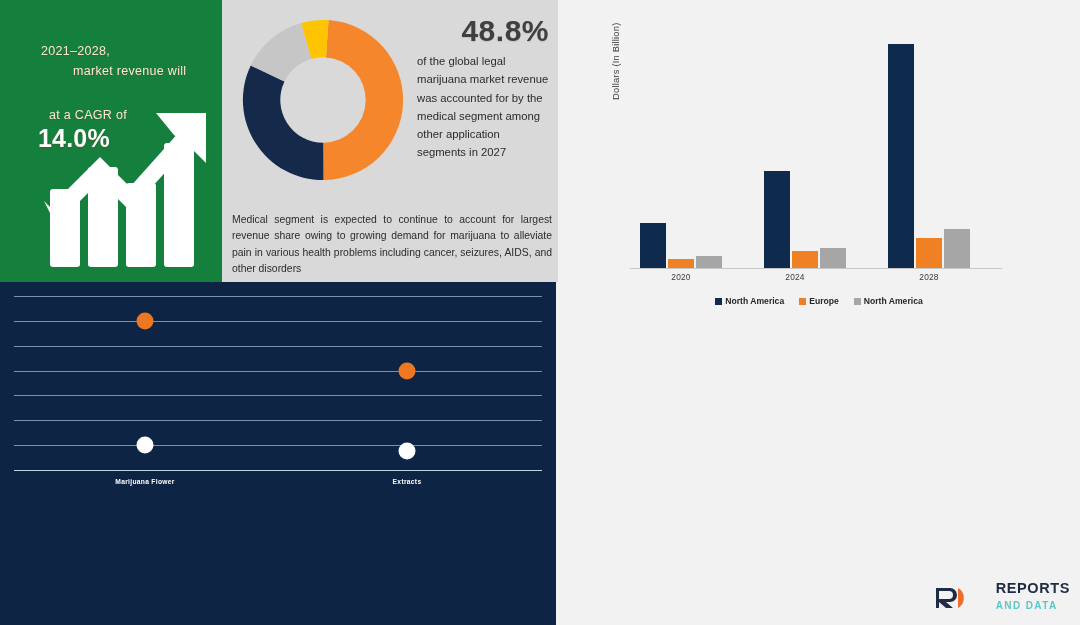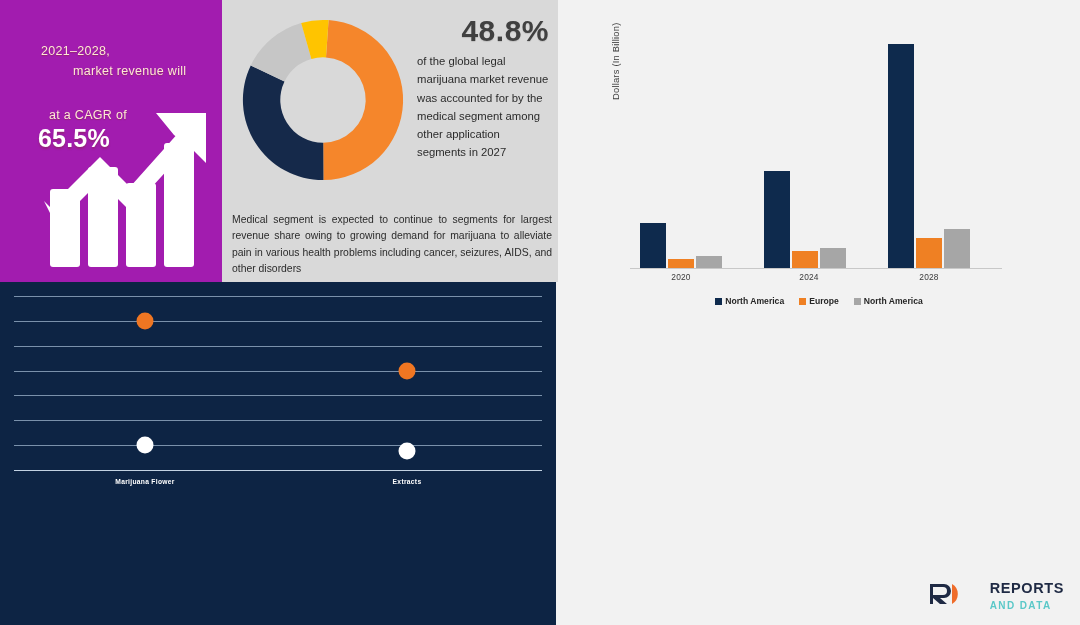--- a/index.html
+++ b/index.html
@@ -11,21 +11,21 @@
   }
   #root {
     position: relative;
     width: 1080px; height: 625px;
     background: #f2f2f2;
   }
 
   
   #accelerate-panel {
     position: absolute; left: 0; top: 0; width: 222px; height: 282px;
-    background: #a21caf;
+    background: #15803d;
     overflow: hidden;
   }
   .acc-line1 {
     position: absolute; left: 41px; top: 44px;
     font-size: 12.5px; color: #fde8d6; letter-spacing: .3px;
     text-shadow: 0 1px 1px rgba(120,50,0,.35);
   }
   .acc-line2 {
     position: absolute; left: 41px; top: 64px;
     font-size: 12.5px; color: #fde8d6; letter-spacing: .3px;
@@ -114,22 +114,22 @@
   #bar-legend {
     position: absolute; left: 0; top: 296px; width: 522px;
     display: flex; justify-content: center; gap: 15px;
     font-size: 8.6px; font-weight: bold; color: #262626;
   }
   .legend-item { display: flex; align-items: center; gap: 3px; }
   .legend-swatch { width: 7px; height: 7px; display: inline-block; }
 
   
   #logo {
-    position: absolute; right: 16px; bottom: 14px;
-    display: flex; align-items: flex-start; gap: 20px;
+    position: absolute; right: 10px; bottom: 14px;
+    display: flex; align-items: flex-end; gap: 20px;
   }
   #logo-mark { position: relative; width: 42px; height: 26px; }
   .logo-text-wrap { display: flex; flex-direction: column; line-height: 1; }
   .logo-reports { font-size: 14.5px; font-weight: bold; color: #1f2a44; letter-spacing: .6px; }
   .logo-anddata { font-size: 10px; font-weight: bold; color: #5bc8c8; letter-spacing: 1.4px; margin-top: 6px; }
 
   
   #dot-panel {
     position: absolute; left: 0; top: 282px; width: 556px; height: 343px;
     background: #0d2444;
@@ -166,39 +166,39 @@
         <rect x="58" y="62" width="30" height="100" rx="3"></rect>
         <rect x="96" y="78" width="30" height="84" rx="3"></rect>
         <rect x="134" y="38" width="30" height="124" rx="3"></rect>
         <path d="M14 96 L20 102 L70 52 L100 82 L150 26 L162 38 L100 106 L70 76 L26 120 Z"></path>
         <path d="M126 8 L176 8 L176 58 L160 42 L144 30 Z"></path>
       </g>
     </svg>
     <div class="acc-line1">2021–2028,</div>
     <div class="acc-line2">market revenue will</div>
     <div class="acc-line3">at a CAGR of</div>
-    <div class="acc-cagr">65.5%</div>
+    <div class="acc-cagr">14.0%</div>
   </div>
 
   <div id="donut-panel">
     <svg id="donut-chart" viewBox="0 0 200 200">
       <g id="donut-slices" transform="translate(100,100)">
           <path d="M 6.278082636971291 -89.78076452338418 A 90 90 0 0 1 0.5026522113745421 89.99859632657834 L 0.26808117939975573 47.99925137417512 A 48 48 0 0 0 3.3483107397180216 -47.88307441247156 Z" fill="#f5862b"></path>
           <path d="M 0.5026522113745421 89.99859632657834 A 90 90 0 0 1 -81.16492737646023 -38.887717392178445 L -43.28796126744545 -20.740115942495173 A 48 48 0 0 0 0.26808117939975573 47.99925137417512 Z" fill="#15294a"></path>
           <path d="M -81.16492737646023 -38.887717392178445 A 90 90 0 0 1 -24.505222233651683 -86.59961941763568 L -13.069451857947563 -46.1864636894057 A 48 48 0 0 0 -43.28796126744545 -20.740115942495173 Z" fill="#c6c6c6"></path>
           <path d="M -24.505222233651683 -86.59961941763568 A 90 90 0 0 1 6.27808263697127 -89.78076452338419 L 3.3483107397180105 -47.883074412471565 A 48 48 0 0 0 -13.069451857947563 -46.1864636894057 Z" fill="#ffc400"></path>
         </g>
     </svg>
 
     <div id="donut-stat-block">
       <div class="stat-pct">48.8%</div>
       <div class="stat-desc">of the global legal marijuana market revenue was accounted for by the medical segment among other application segments in 2027</div>
     </div>
 
-    <div id="medical-note">Medical segment is expected to continue to segments for largest revenue share owing to growing demand for marijuana to alleviate pain in various health problems including cancer, seizures, AIDS, and other disorders</div>
+    <div id="medical-note">Medical segment is expected to continue to account for largest revenue share owing to growing demand for marijuana to alleviate pain in various health problems including cancer, seizures, AIDS, and other disorders</div>
   </div>
 
   <div id="right-panel">
 
     <div id="bar-chart-area">
       <div id="y-axis-label">Dollars (In Billion)</div>
       <div id="bar-plot">
           <div class="bar na" style="left: 10px; width: 26px; height: 45px; background: rgb(14, 42, 77);"></div>
           <div class="bar eu" style="left: 38px; width: 26px; height: 9px; background: rgb(239, 128, 35);"></div>
           <div class="bar la" style="left: 66px; width: 26px; height: 12px; background: rgb(166, 166, 166);"></div>
@@ -218,21 +218,21 @@
           <div class="legend-item">
             <span class="legend-swatch" style="background: rgb(239, 128, 35);"></span>
             <span>Europe</span>
           </div>
           <div class="legend-item">
             <span class="legend-swatch" style="background: rgb(166, 166, 166);"></span>
             <span>North America</span>
           </div>
         </div>
     <div class="xtick" style="left: 82px; width: 82px;">2020</div>
-        <div class="xtick" style="left: 210px; width: 82px;">2024</div>
+        <div class="xtick" style="left: 196px; width: 82px;">2024</div>
         <div class="xtick" style="left: 330px; width: 82px;">2028</div>
       </div>
 
     <div id="logo">
       <svg id="logo-mark" viewBox="0 0 42 26">
         <path d="M2 3 h14 a7 7 0 0 1 0 14 h-4 l7 6 h-7 l-7 -6 v6 h-3 z M5 6 v8 h10 a4 4 0 0 0 0 -8 z" fill="#1f2a44"></path>
         <path d="M24 3 a11.5 11.5 0 0 1 0 20 z" fill="#ef6c2a"></path>
       </svg>
       <div class="logo-text-wrap">
         <span class="logo-reports">REPORTS</span>

